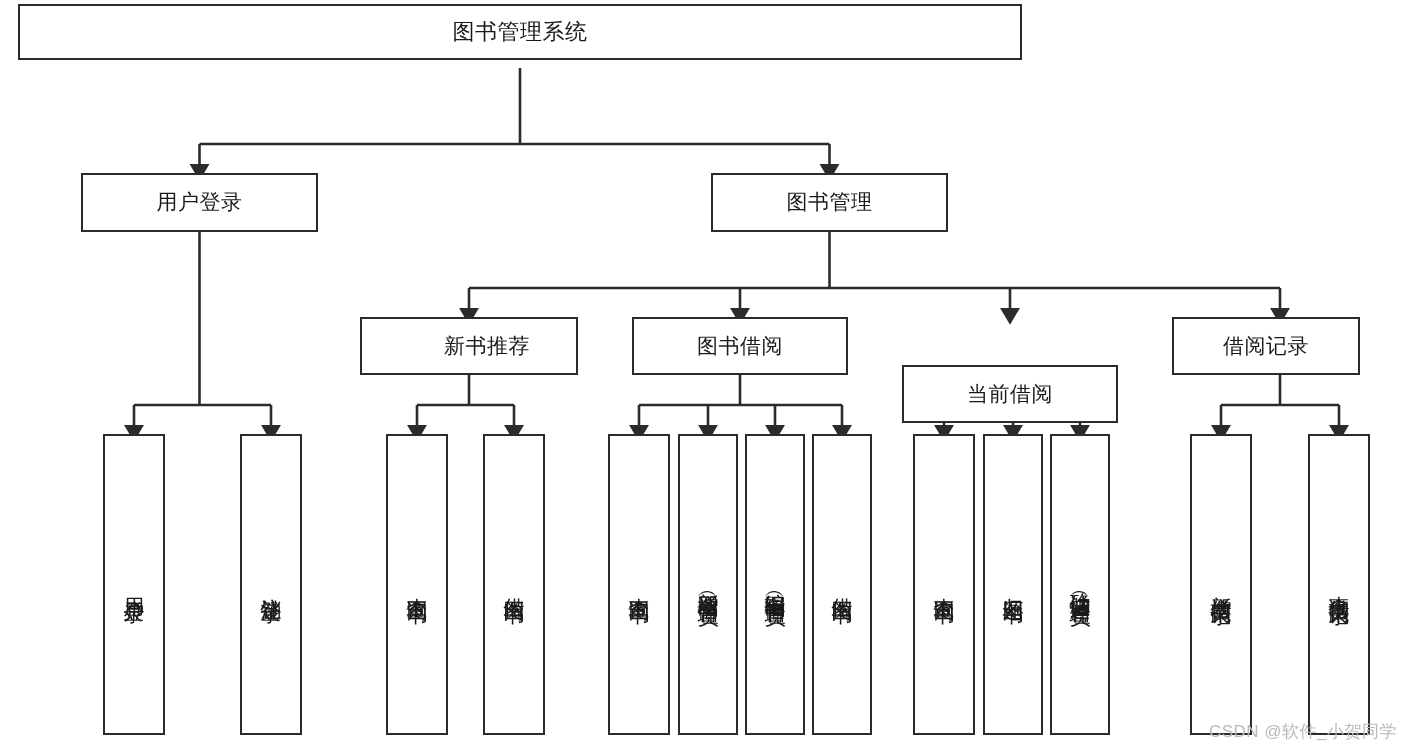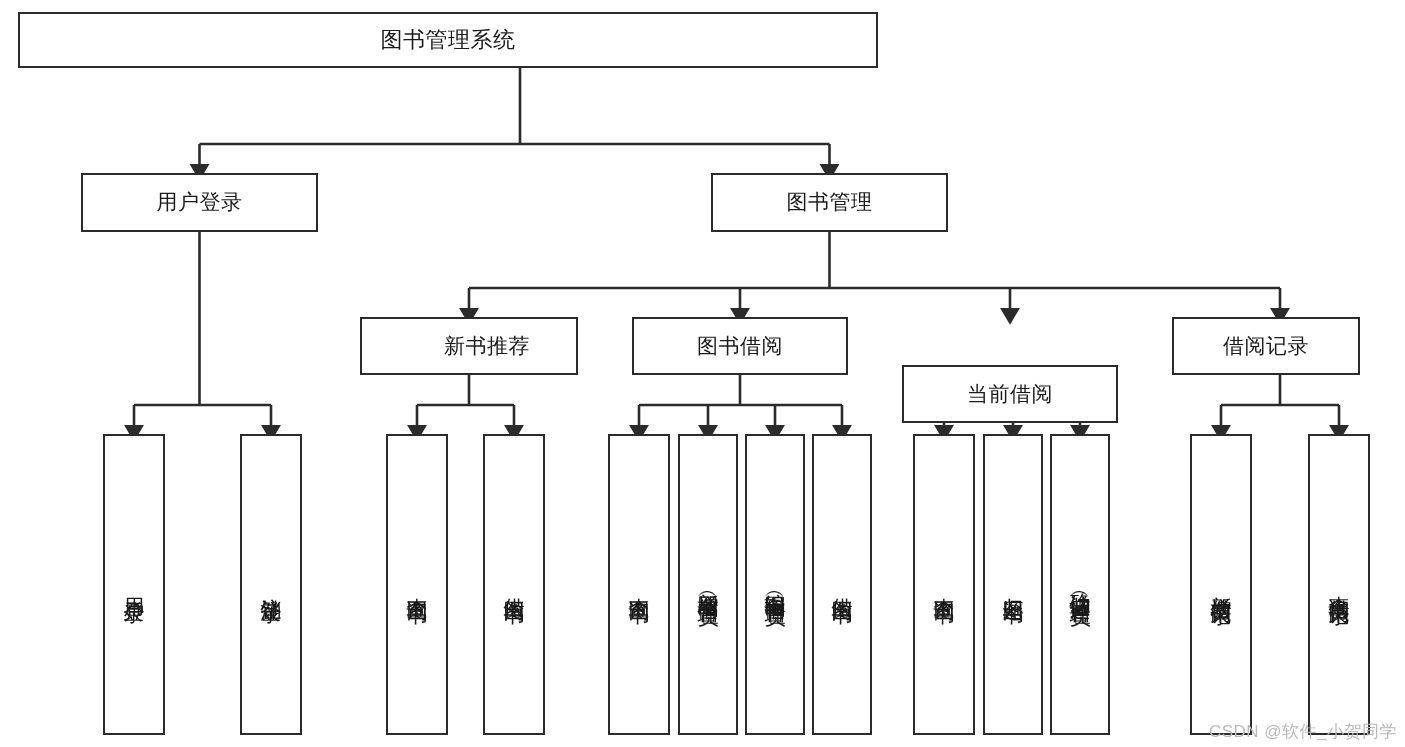--- a/index.html
+++ b/index.html
@@ -116,21 +116,21 @@
         <path d="M1013,405 L1013,433" marker-end="url(#arrowhead)"></path>
         <path d="M1080,405 L1080,433" marker-end="url(#arrowhead)"></path>
         <path d="M1280,375 L1280,405"></path>
         <path d="M1221,405 L1339,405"></path>
         <path d="M1221,405 L1221,433" marker-end="url(#arrowhead)"></path>
         <path d="M1339,405 L1339,433" marker-end="url(#arrowhead)"></path>
       </g>
   </svg>
 
   <div id="node-layer">
-      <div class="node root" id="node_root" style="left: 18px; top: 12px; width: 860px; height: 56px;">
+      <div class="node root" id="node_root" style="left: 18px; top: 4px; width: 1004px; height: 56px;">
         <span class="node-label">图书管理系统</span>
       </div>
       <div class="node" id="node_login" style="left: 81px; top: 173px; width: 237px; height: 59px;">
         <span class="node-label">用户登录</span>
       </div>
       <div class="node" id="node_bookmgmt" style="left: 711px; top: 173px; width: 237px; height: 59px; justify-content: center;">
         <span class="node-label">图书管理</span>
       </div>
       <div class="node" id="node_newbook" style="left: 360px; top: 317px; width: 218px; height: 58px; padding-left: 36px;">
         <span class="node-label">新书推荐</span>

